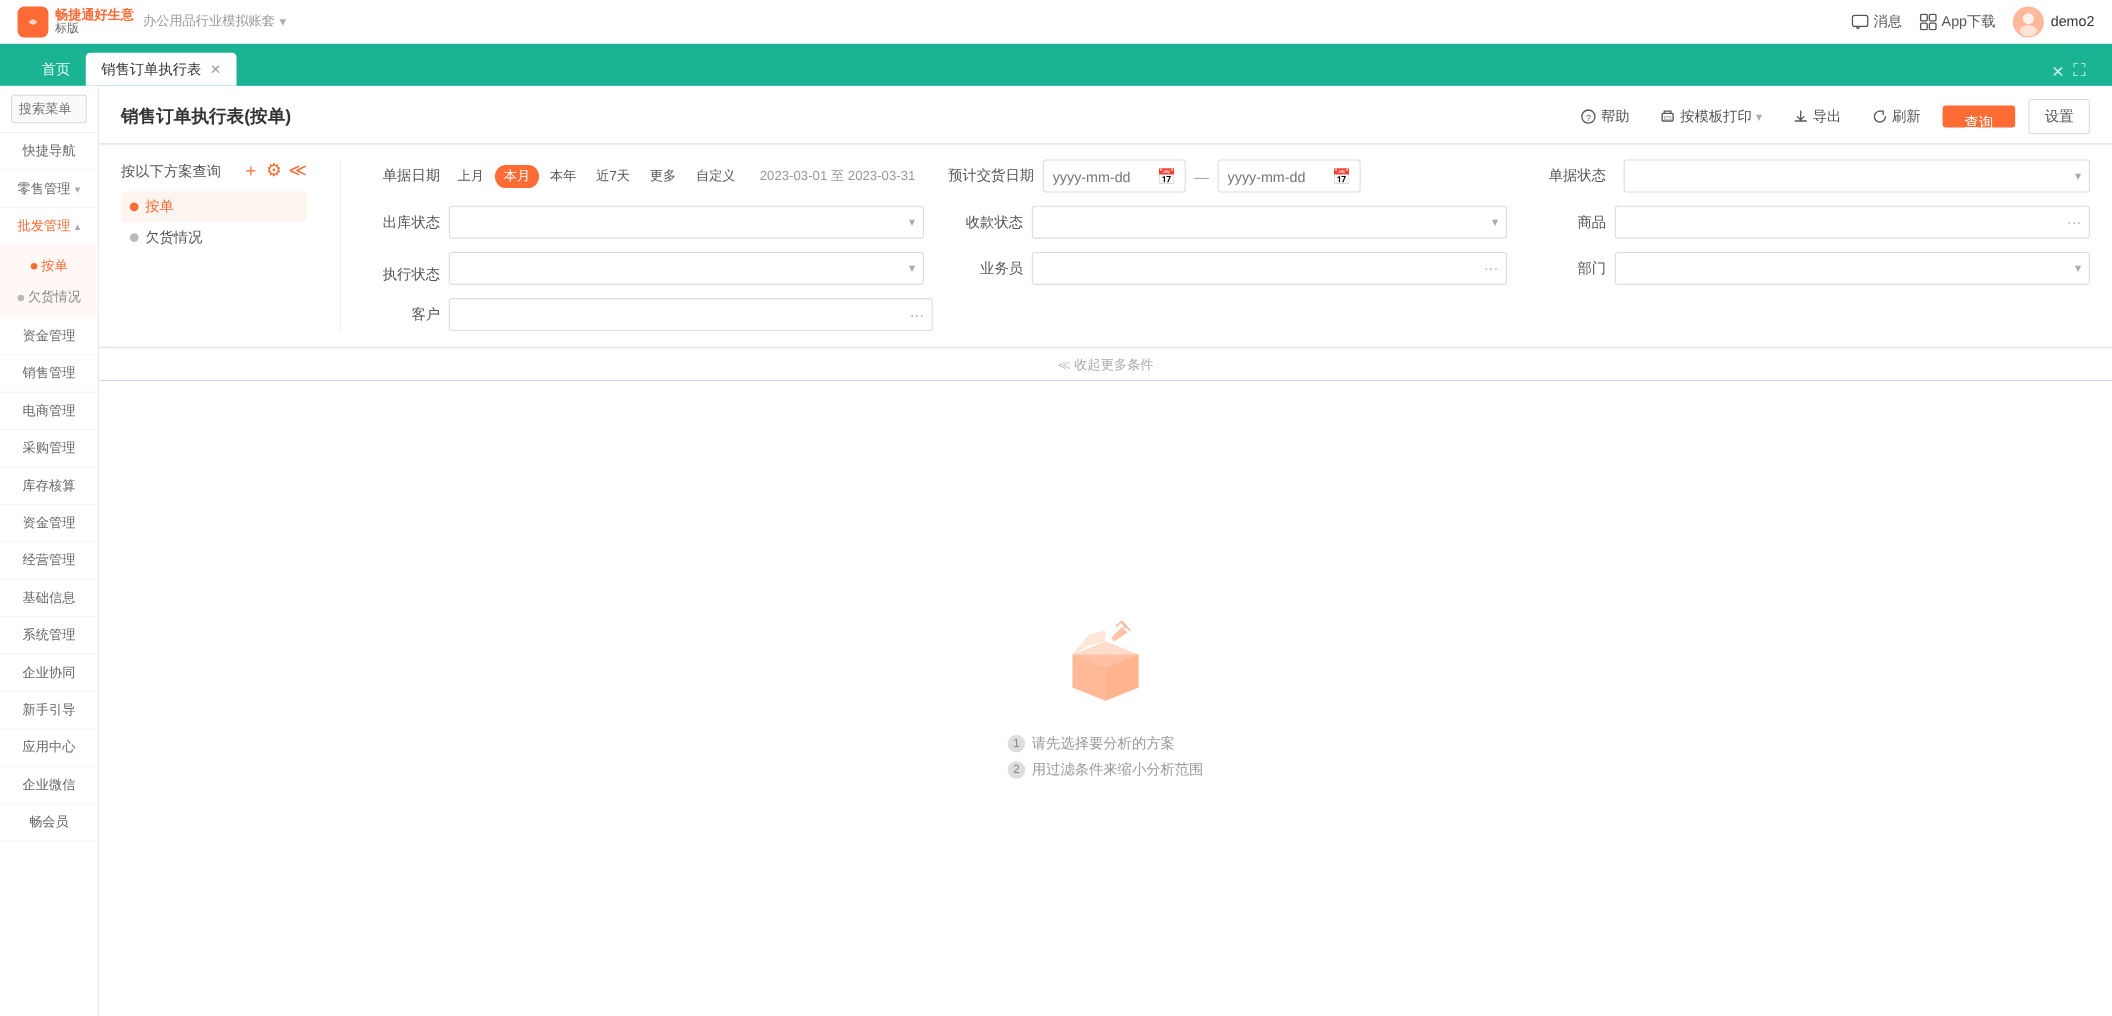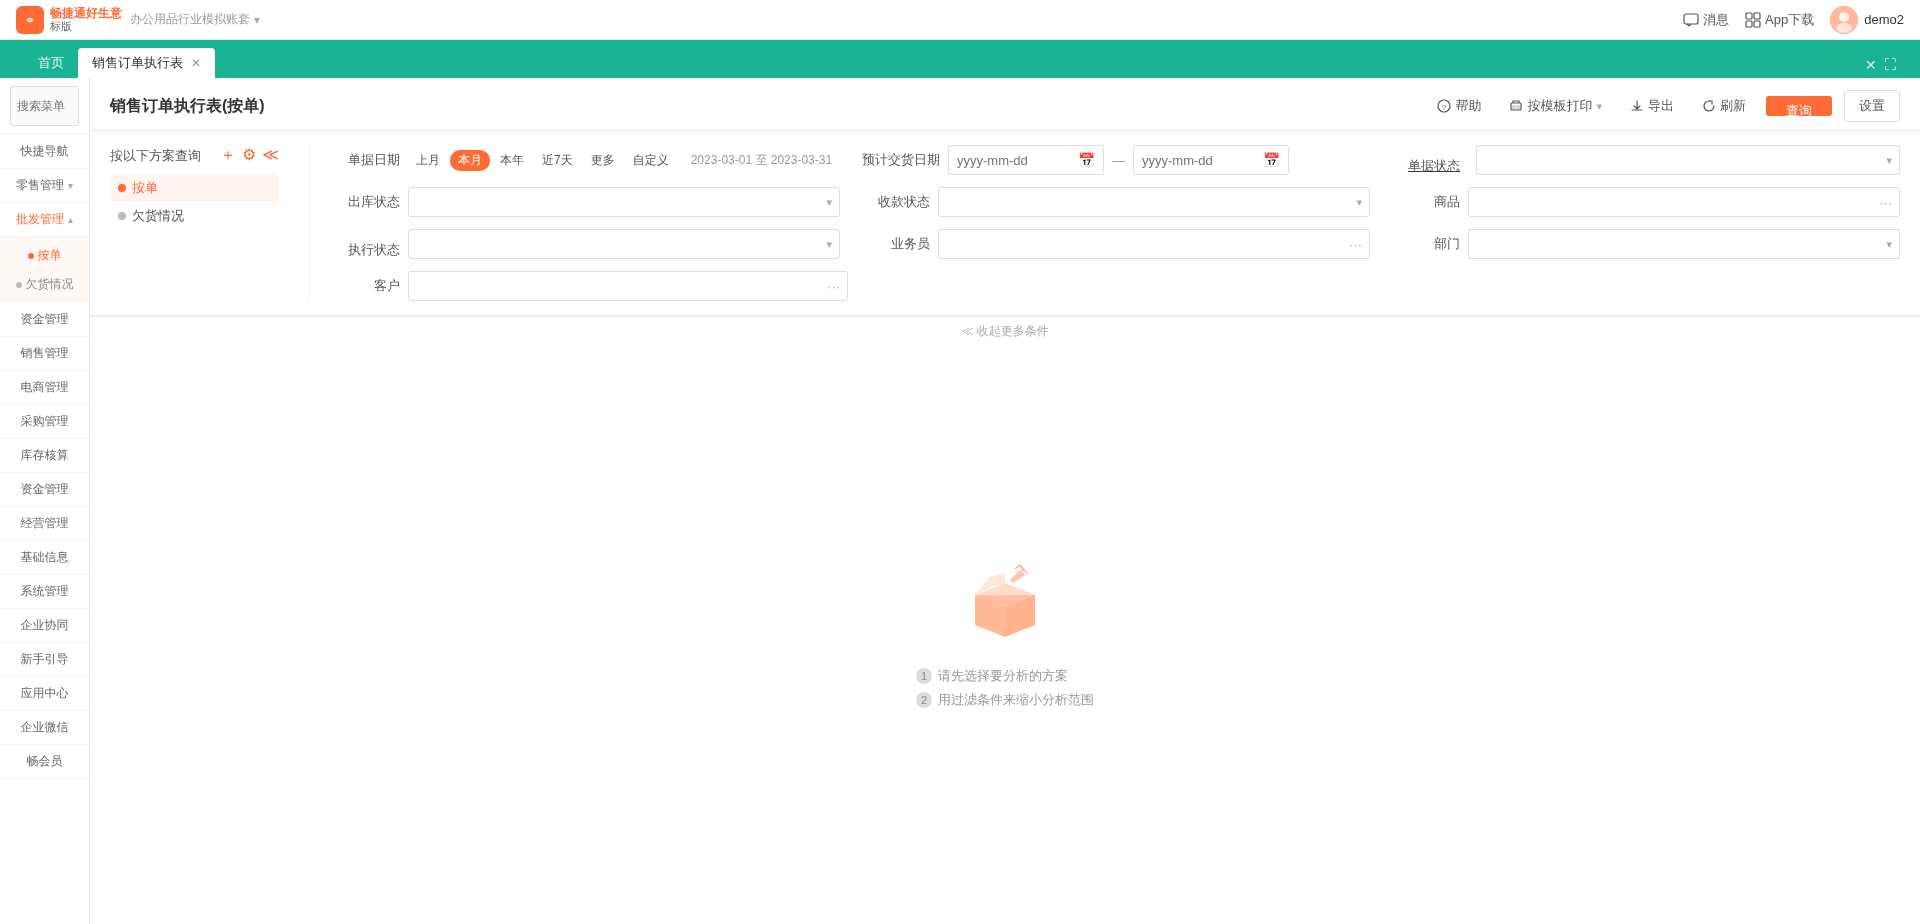--- a/index.html
+++ b/index.html
@@ -136,21 +136,21 @@
       flex-direction: column;
       overflow-y: auto;
       flex-shrink: 0;
     }
     .sidebar-search {
       padding: 8px 10px;
       border-bottom: 1px solid #f0f0f0;
     }
     .sidebar-search-box {
       width: 100%;
-      height: 40px;
+      height: 26px;
       border: 1px solid #ddd;
       border-radius: 3px;
       padding: 0 6px;
       font-size: 12px;
       color: #999;
       background: #fafafa;
     }
     .sidebar-nav-item {
       padding: 8px 0;
       text-align: center;
@@ -274,21 +274,21 @@
       display: inline-block;
     }
     .date-input {
       height: 30px;
       border: 1px solid #ddd;
       border-radius: 3px;
       padding: 1px 28px 0 8px;
       font-size: 13px;
       color: #bbb;
       background: #fff;
-      width: 156px;
+      width: 130px;
     }
     .date-icon {
       position: absolute;
       right: 8px;
       top: 50%;
       transform: translateY(-50%);
       color: #aaa;
       font-size: 14px;
       pointer-events: none;
     }
@@ -693,21 +693,21 @@
                 <input class="date-input" type="text" placeholder="yyyy-mm-dd" style="">
                 <span class="date-icon">📅</span>
               </div>
               <span class="date-sep">—</span>
               <div class="date-input-wrapper">
                 <input class="date-input" type="text" placeholder="yyyy-mm-dd" style="">
                 <span class="date-icon">📅</span>
               </div>
             </div>
 
-            <div style="display:flex;align-items:flex-end;gap:16px;flex:1;text-decoration:underline;">
+            <div style="display:flex;align-items:center;gap:16px;flex:1;">
               <span class="filter-label">单据状态</span>
               <div class="select-wrapper" style="flex:1;">
                 <select class="select-full">
                   <option value=""></option>
                 </select>
                 <span class="chevron">▾</span>
               </div>
             </div>
           </div>
 

